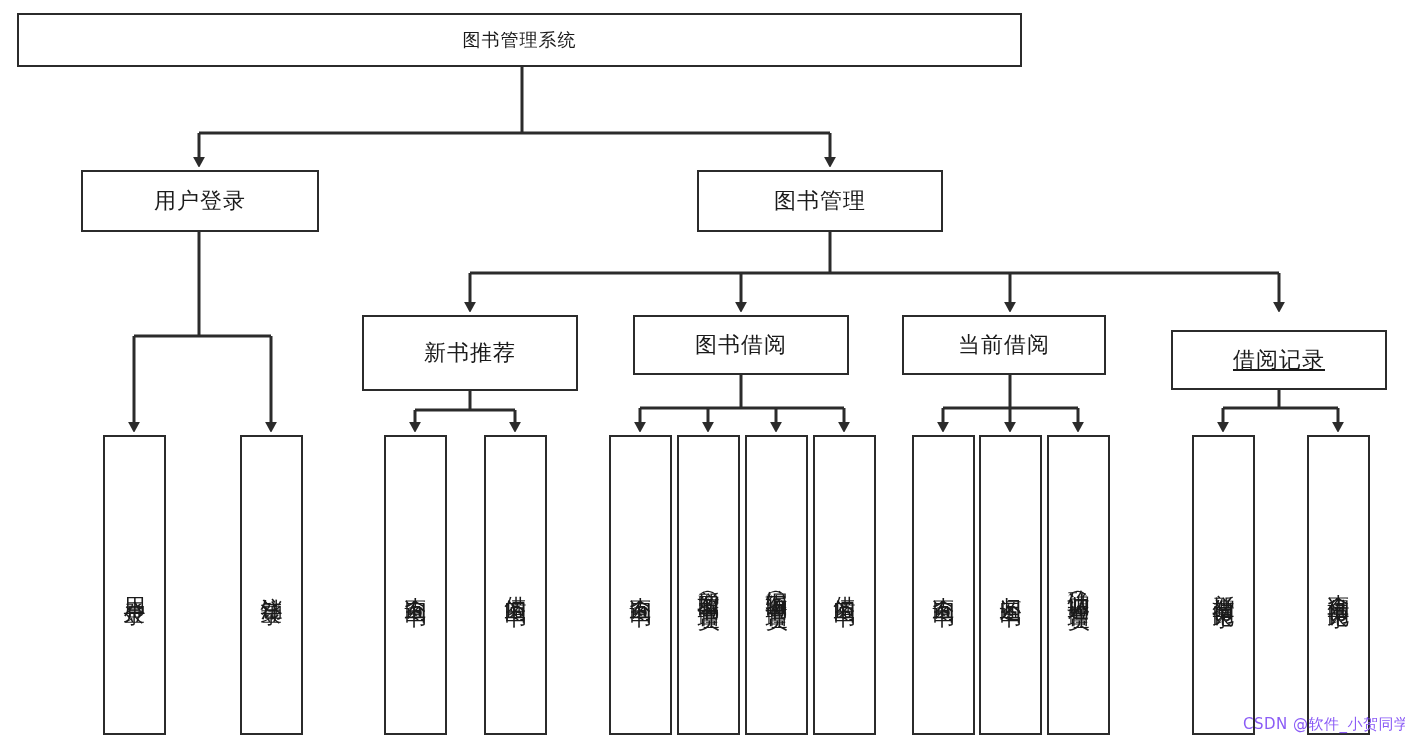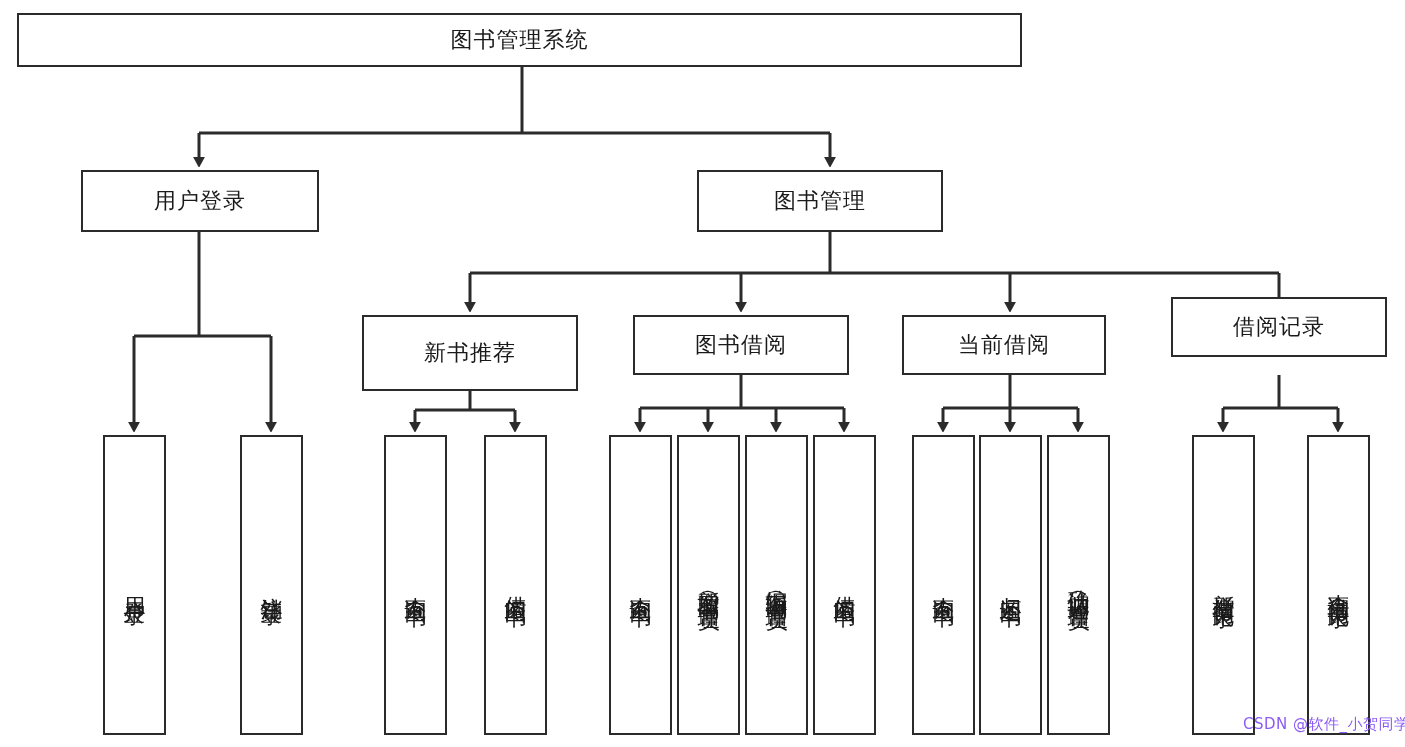--- a/index.html
+++ b/index.html
@@ -36,21 +36,21 @@
     justify-content: center;
     color: #1a1a1a;
     text-align: center;
   }
   .node.horiz {
     font-size: 22px;
     line-height: 1.2;
     letter-spacing: 1px;
   }
   .node.root {
-    font-size: 22px;
+    font-size: 18px;
   }
   .node.vert {
     writing-mode: vertical-rl;
     text-orientation: upright;
     font-size: 22px;
     line-height: 1.28;
     letter-spacing: 3px;
     padding: 6px 0;
   }
   .node.vert .vtext {
@@ -136,21 +136,21 @@
 
   <div class="node horiz" style="left:362px; top:315px; width:216px; height:76px;">
     <span>新书推荐</span>
   </div>
   <div class="node horiz" style="left:633px; top:315px; width:216px; height:60px;">
     <span>图书借阅</span>
   </div>
   <div class="node horiz" style="left:902px; top:315px; width:204px; height:60px;">
     <span>当前借阅</span>
   </div>
-  <div class="node horiz" style="left:1171px; top:297px; width:216px; height:60px;">
+  <div class="node horiz" style="left:1171px; top:330px; width:216px; height:60px;text-decoration:underline;">
     <span>借阅记录</span>
   </div>
 
   <div class="node vert" style="left:103px; top:435px; width:63px; height:300px;">
     <span class="vtext">用户登录</span>
   </div>
   <div class="node vert" style="left:240px; top:435px; width:63px; height:300px;">
     <span class="vtext">注销登录</span>
   </div>
 

